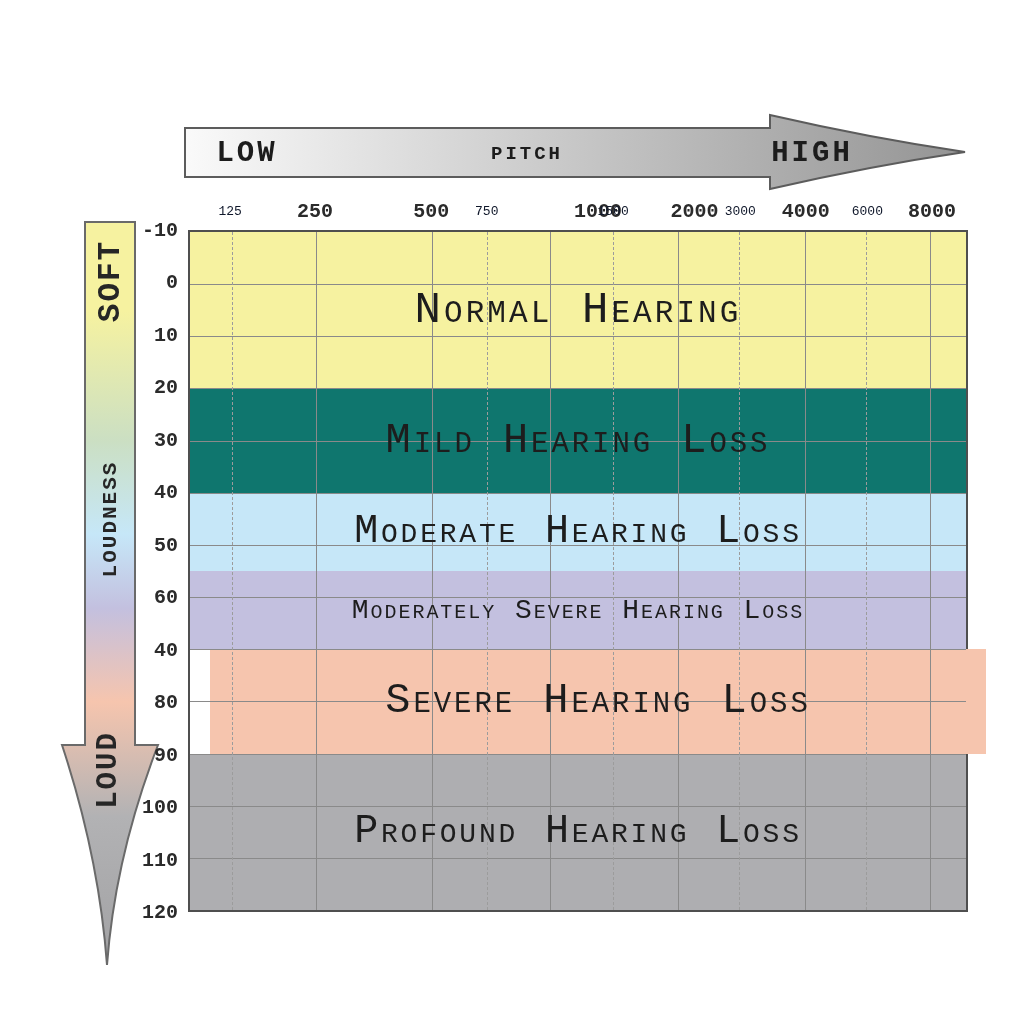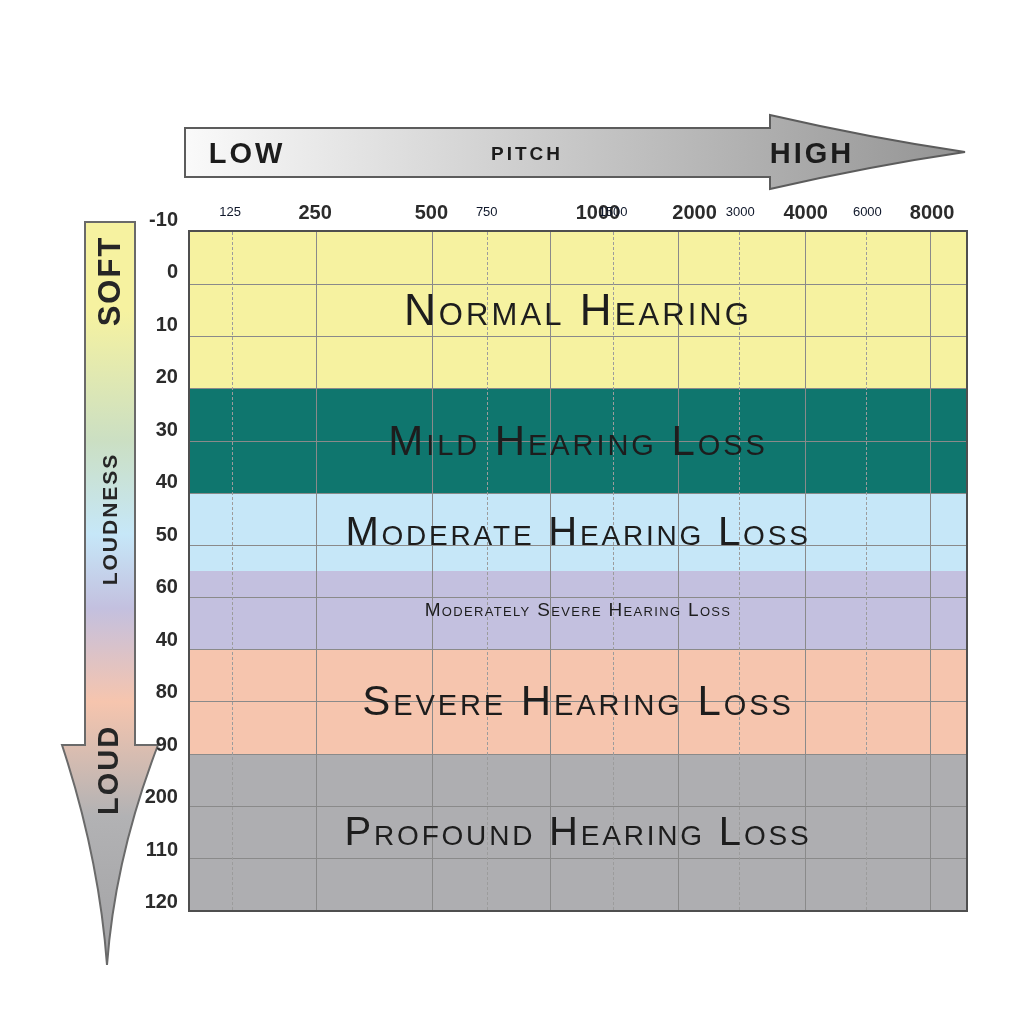--- a/index.html
+++ b/index.html
@@ -1,17 +1,17 @@
 <!DOCTYPE html>
 <html><head>
 <meta charset="utf-8">
 <style>
   html,body{margin:0;padding:0;background:#ffffff;}
   .stage{position:relative;width:1024px;height:1024px;background:#ffffff;overflow:hidden;
-         font-family:Liberation Sans, sans-serif;}
+         font-family:Liberation Mono, monospace;}
 
   
   .top-arrow-svg{position:absolute;left:180px;top:100px;width:795px;height:104px;}
   .top-arrow-label{position:absolute;transform:translate(-50%,-50%);color:#1c1c1c;
         font-weight:bold;letter-spacing:3px;white-space:nowrap;}
   .lbl-low{left:247px;top:153px;font-size:29px;}
   .lbl-pitch{left:527px;top:154px;font-size:19px;letter-spacing:3px;}
   .lbl-high{left:812px;top:153px;font-size:29px;}
 
   
@@ -21,33 +21,33 @@
   .lbl-soft{left:110px;top:281px;font-size:31px;letter-spacing:2px;}
   .lbl-loudness{left:110px;top:519px;font-size:21px;letter-spacing:2px;}
   .lbl-loud{left:108px;top:770px;font-size:29px;letter-spacing:2px;}
 
   
   .x-axis{position:absolute;left:188px;top:197px;width:780px;height:30px;}
   .xlab{position:absolute;top:0;height:30px;line-height:30px;transform:translateX(-50%);}
   .xlab.major{font-size:20px;font-weight:bold;color:#2b2b2b;}
   .xlab.minor{font-size:13px;font-weight:normal;color:#0f172a;}
 
-  .y-axis{position:absolute;left:118px;top:219px;width:60px;height:682px;}
+  .y-axis{position:absolute;left:118px;top:230px;width:60px;height:682px;}
   .ylab{position:absolute;right:0;transform:translateY(-50%);font-size:20px;font-weight:bold;color:#2b2b2b;}
 
   
   .plot{position:absolute;left:188px;top:230px;width:780px;height:682px;
         border:2.5px solid #4f4f4f;box-sizing:border-box;text-align:right;}
   .band{position:absolute;left:0;width:100%;display:flex;align-items:center;justify-content:center;}
   .band-label{position:relative;z-index:3;color:#1d1d1d;font-variant:small-caps;
         letter-spacing:0.07em;font-weight:500;white-space:nowrap;}
   .band:nth-child(1) .band-label{font-size:44px;}
   .band:nth-child(2) .band-label{font-size:42px;}
   .band:nth-child(3) .band-label{font-size:40px;}
-  .band:nth-child(4) .band-label{font-size:19px;}
+  .band:nth-child(4) .band-label{font-size:28px;}
   .band:nth-child(5) .band-label{font-size:42px;}
   .band:nth-child(6) .band-label{font-size:40px;}
 
   .hline{position:absolute;left:0;right:0;height:0;border-top:1.5px solid #8a8a8a;z-index:1;}
   .vline{position:absolute;top:0;bottom:0;width:0;z-index:1;}
   .vline.solid{border-left:1.5px solid #8a8a8a;}
   .vline.dashed{border-left:1.5px dashed #9c9c9c;}
 </style>
 </head>
 <body>
@@ -106,40 +106,40 @@
       <div class="ylab" style="top: 7.69231%;">0</div>
       <div class="ylab" style="top: 15.3846%;">10</div>
       <div class="ylab" style="top: 23.0769%;">20</div>
       <div class="ylab" style="top: 30.7692%;">30</div>
       <div class="ylab" style="top: 38.4615%;">40</div>
       <div class="ylab" style="top: 46.1538%;">50</div>
       <div class="ylab" style="top: 53.8462%;">60</div>
       <div class="ylab" style="top: 61.5385%;">40</div>
       <div class="ylab" style="top: 69.2308%;">80</div>
       <div class="ylab" style="top: 76.9231%;">90</div>
-      <div class="ylab" style="top: 84.6154%;">200</div>
+      <div class="ylab" style="top: 84.6154%;">100</div>
       <div class="ylab" style="top: 92.3077%;">110</div>
       <div class="ylab" style="top: 100%;">120</div>
     </div>
 
   <div class="plot">
     <div id="bands">
         <div class="band" style="top: 0%; height: 23.0769%; background: rgb(246, 242, 160);">
           <div class="band-label">Normal Hearing</div>
         </div>
         <div class="band" style="top: 23.0769%; height: 15.3846%; background: #0f766e;">
           <div class="band-label">Mild Hearing Loss</div>
         </div>
         <div class="band" style="top: 38.4615%; height: 11.5385%; background: rgb(198, 231, 248);">
           <div class="band-label">Moderate Hearing Loss</div>
         </div>
         <div class="band" style="top: 50%; height: 11.5385%; background: rgb(195, 192, 223);">
           <div class="band-label">Moderately Severe Hearing Loss</div>
         </div>
-        <div class="band" style="top: 61.5385%; height: 15.3846%; background: rgb(246, 197, 174);">
+        <div class="band" style="top: 61.5385%; height: 15.3846%; background: rgb(246, 197, 174); margin-left: 20px;">
           <div class="band-label">Severe Hearing Loss</div>
         </div>
         <div class="band" style="top: 76.9231%; height: 23.0769%; background: rgb(174, 174, 177);">
           <div class="band-label">Profound Hearing Loss</div>
         </div>
       </div>
     <div id="grid">
         <div class="hline" style="top: 7.69231%;"></div>
         <div class="hline" style="top: 15.3846%;"></div>
         <div class="hline" style="top: 23.0769%;"></div>

